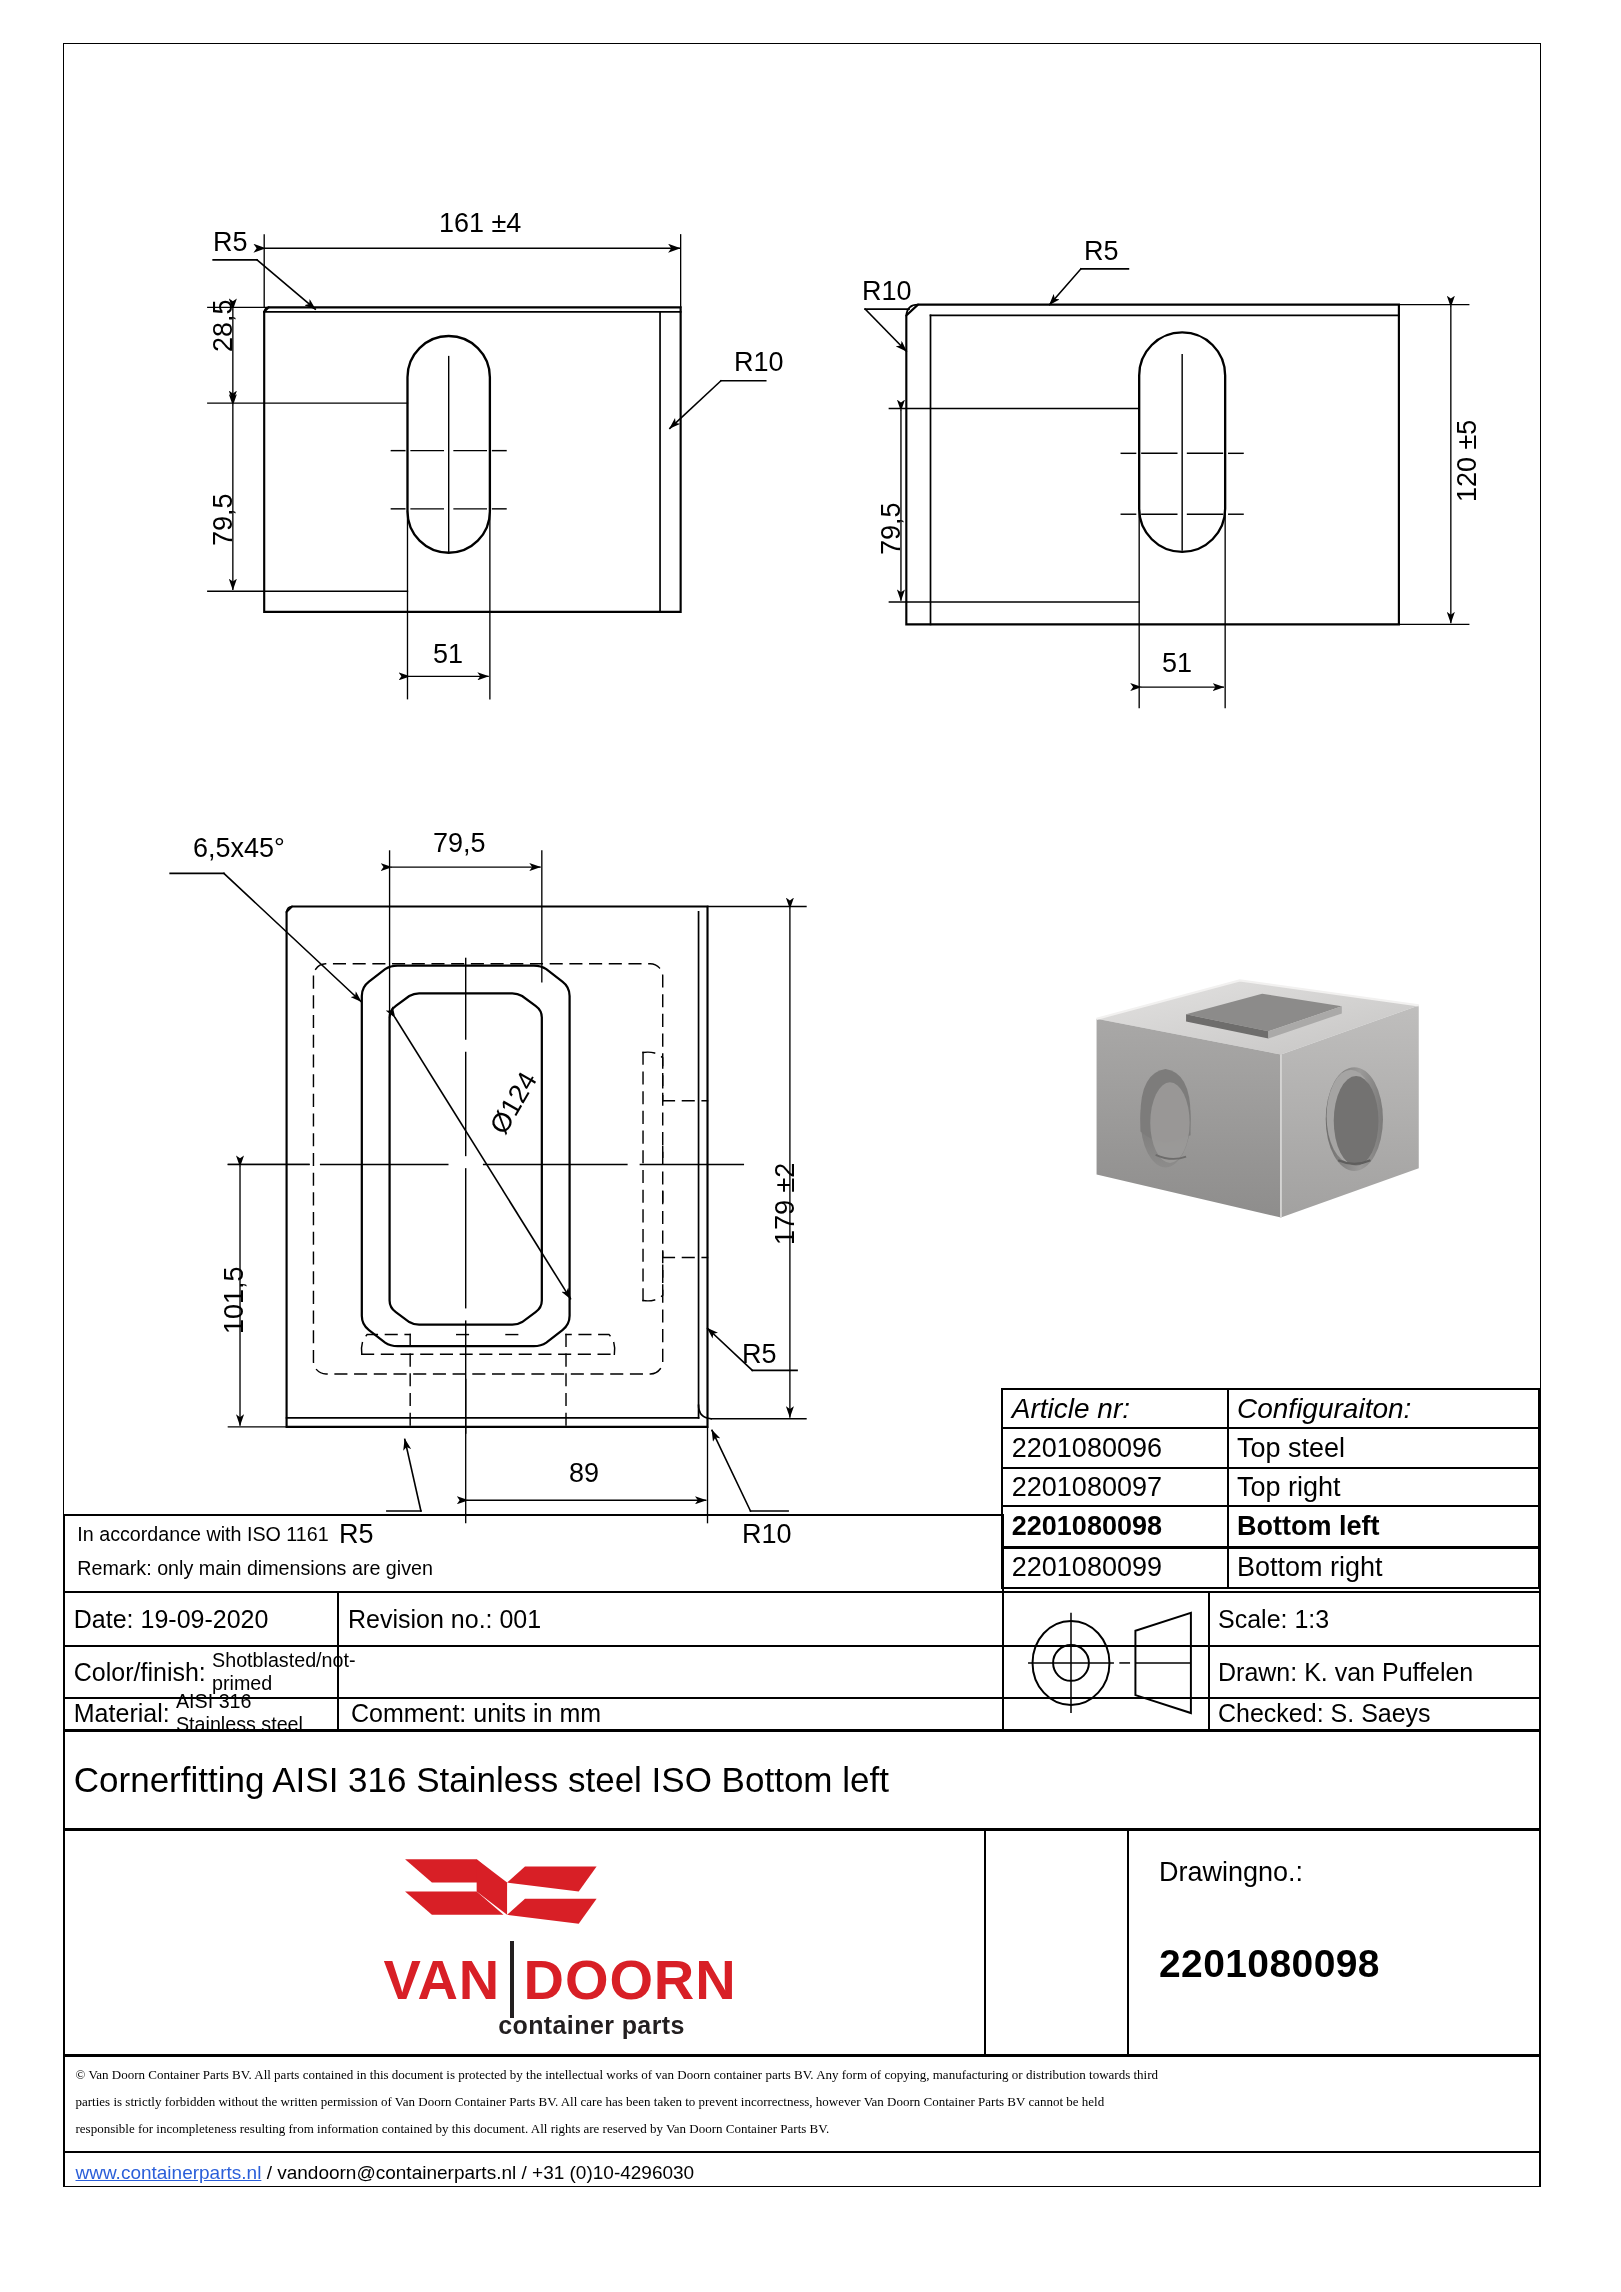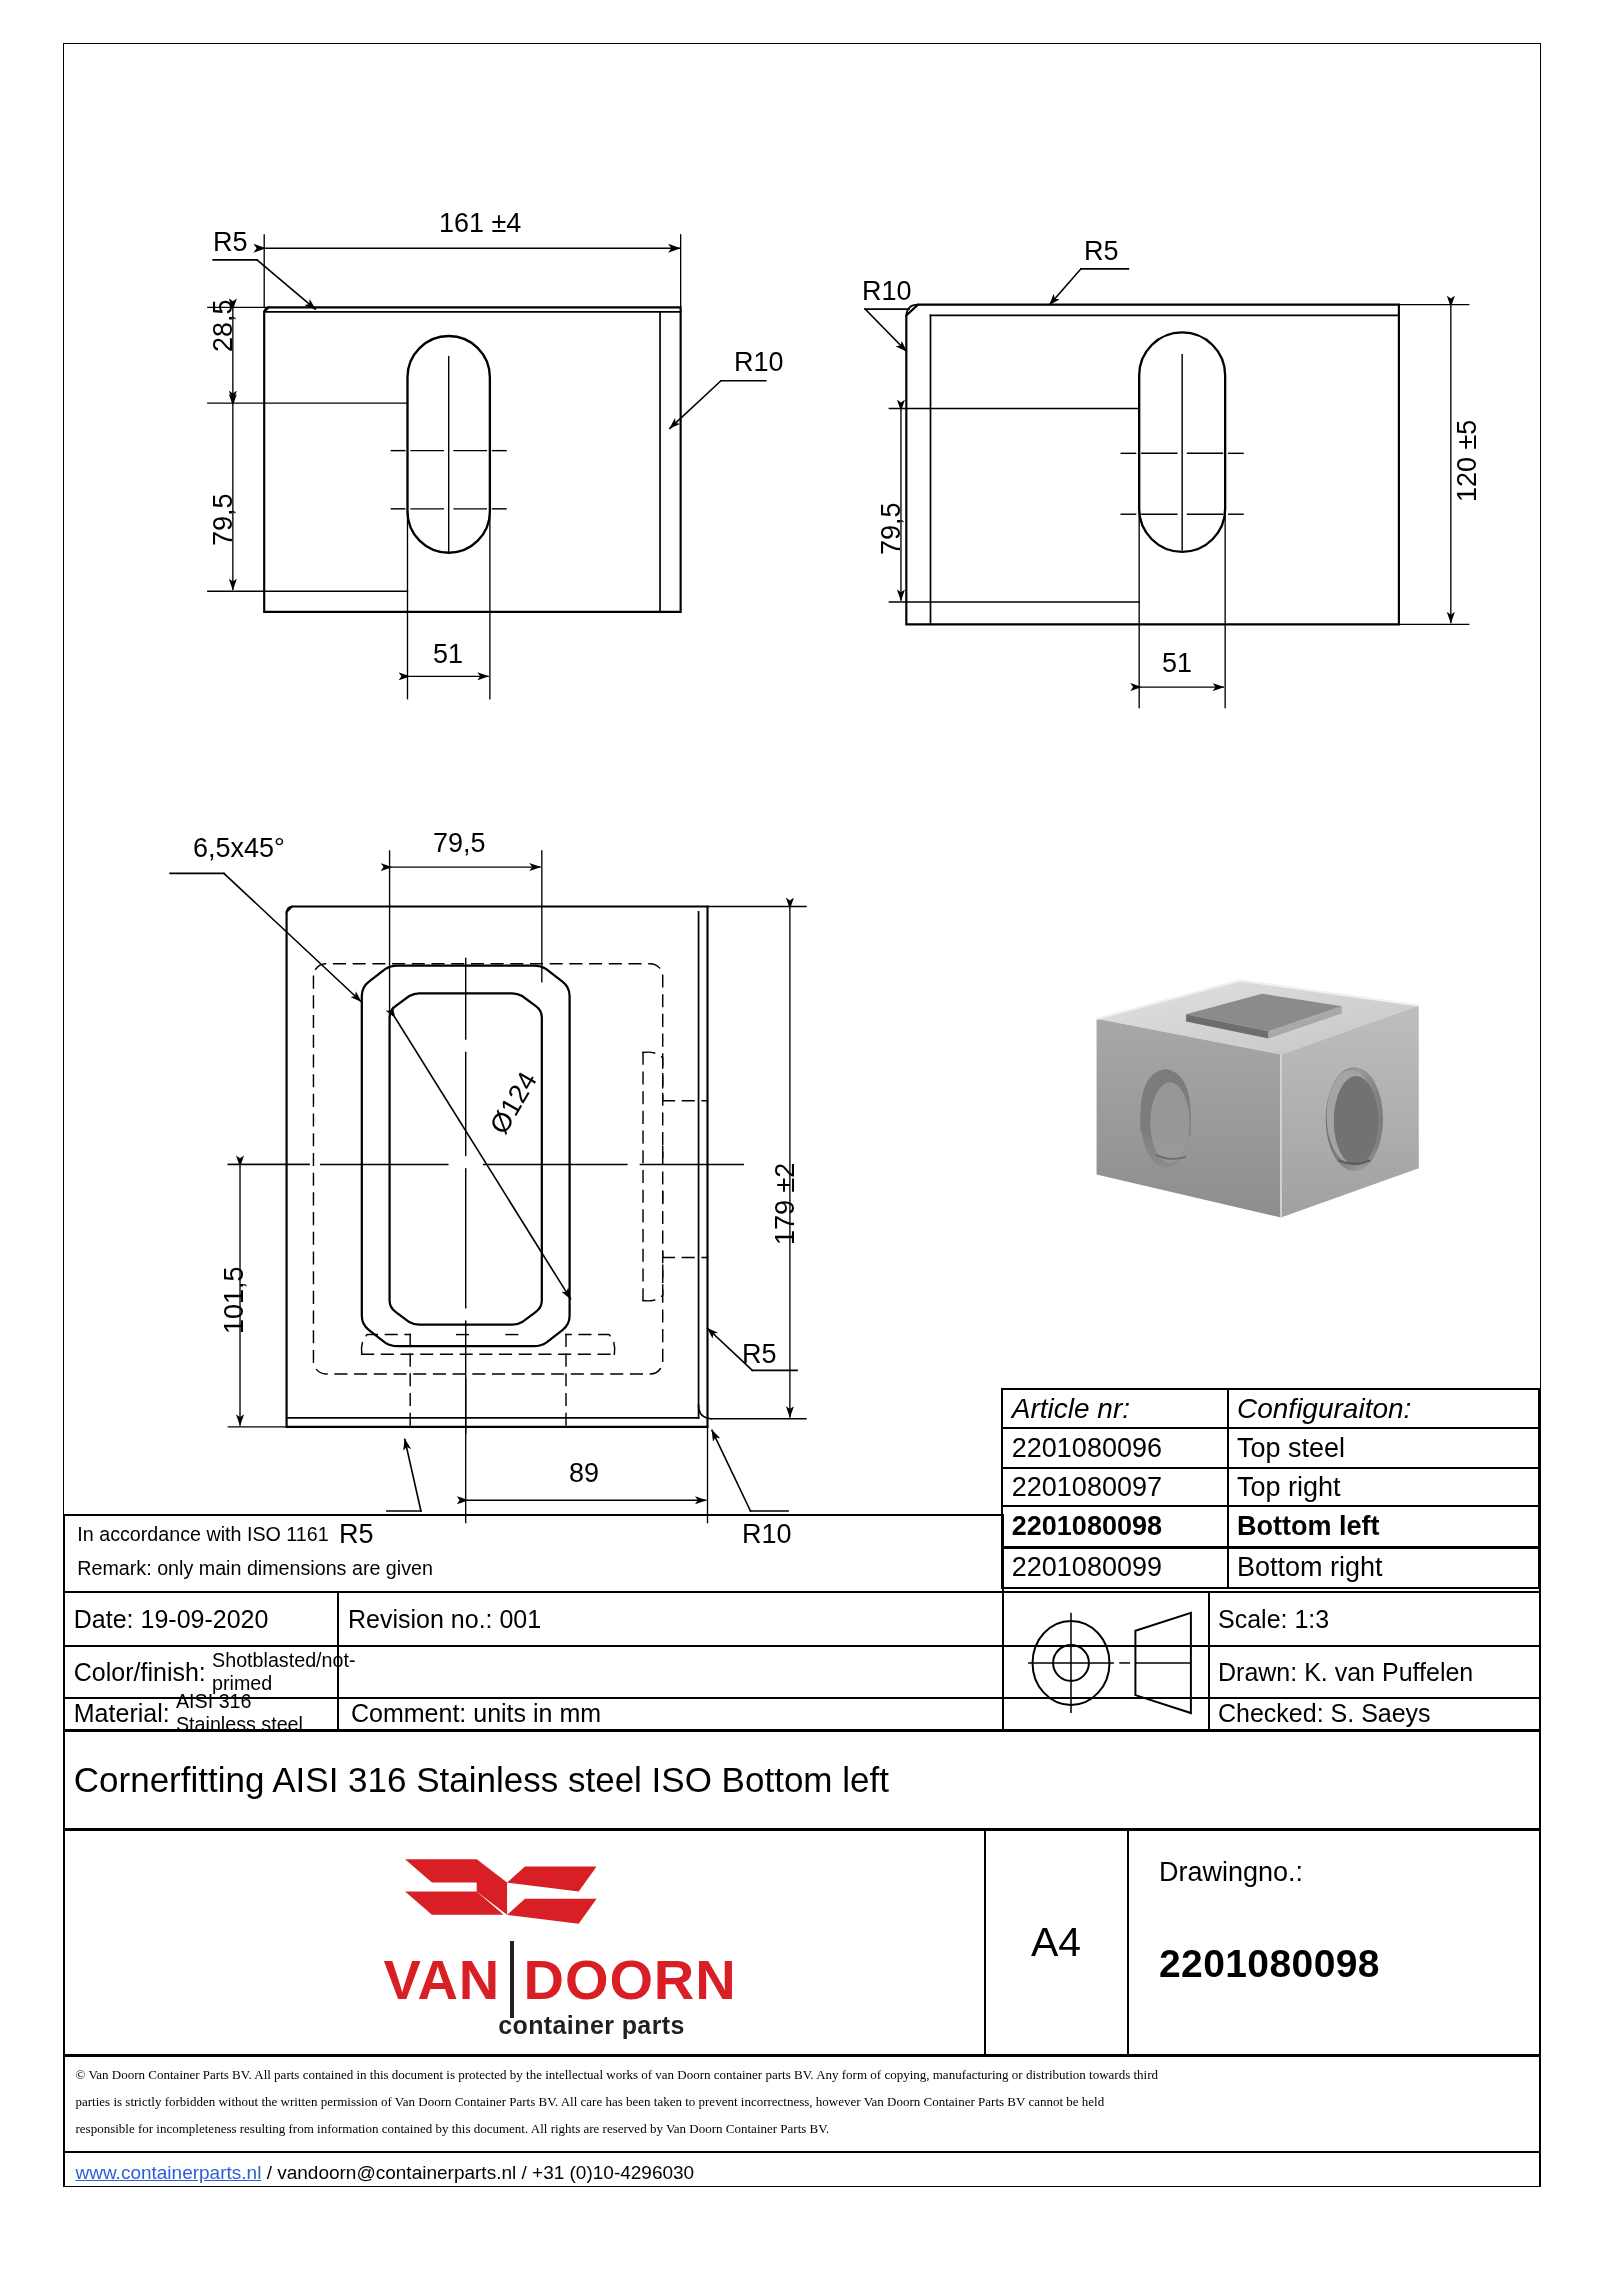--- a/index.html
+++ b/index.html
@@ -474,23 +474,20 @@
     </div>
   </div>
 
   <div style="position:absolute;left:63px;top:1830px;width:1478px;height:226px;">
     <div class="line" style="left:0;top:224px;width:1478px;height:2.7px;"></div>
     <div class="line" style="left:0;top:0;width:1.8px;height:226px;"></div>
     <div class="line" style="left:921px;top:0;width:1.8px;height:226px;"></div>
     <div class="line" style="left:1064px;top:0;width:1.8px;height:226px;"></div>
     <div class="line" style="left:1476px;top:0;width:1.8px;height:226px;"></div>
 
-    <div class="cell center" style="left:922px;top:0;width:142px;height:224px;">
-      <span class="a4">A4</span>
-    </div>
     <div style="position:absolute;left:1096px;top:27px;" class="dn-label">Drawingno.:</div>
     <div style="position:absolute;left:1096px;top:112px;" class="dn-num">2201080098</div>
   </div>
 
   <div class="logo-wrap">
     <svg width="546" height="97" viewBox="0 0 610 108">
       <g fill="#d81f26">
 
         <path d="M152,8 L232,8 L262,34 L182,34 Z"></path>
         <path d="M152,44 L232,44 L262,70 L182,70 Z"></path>

